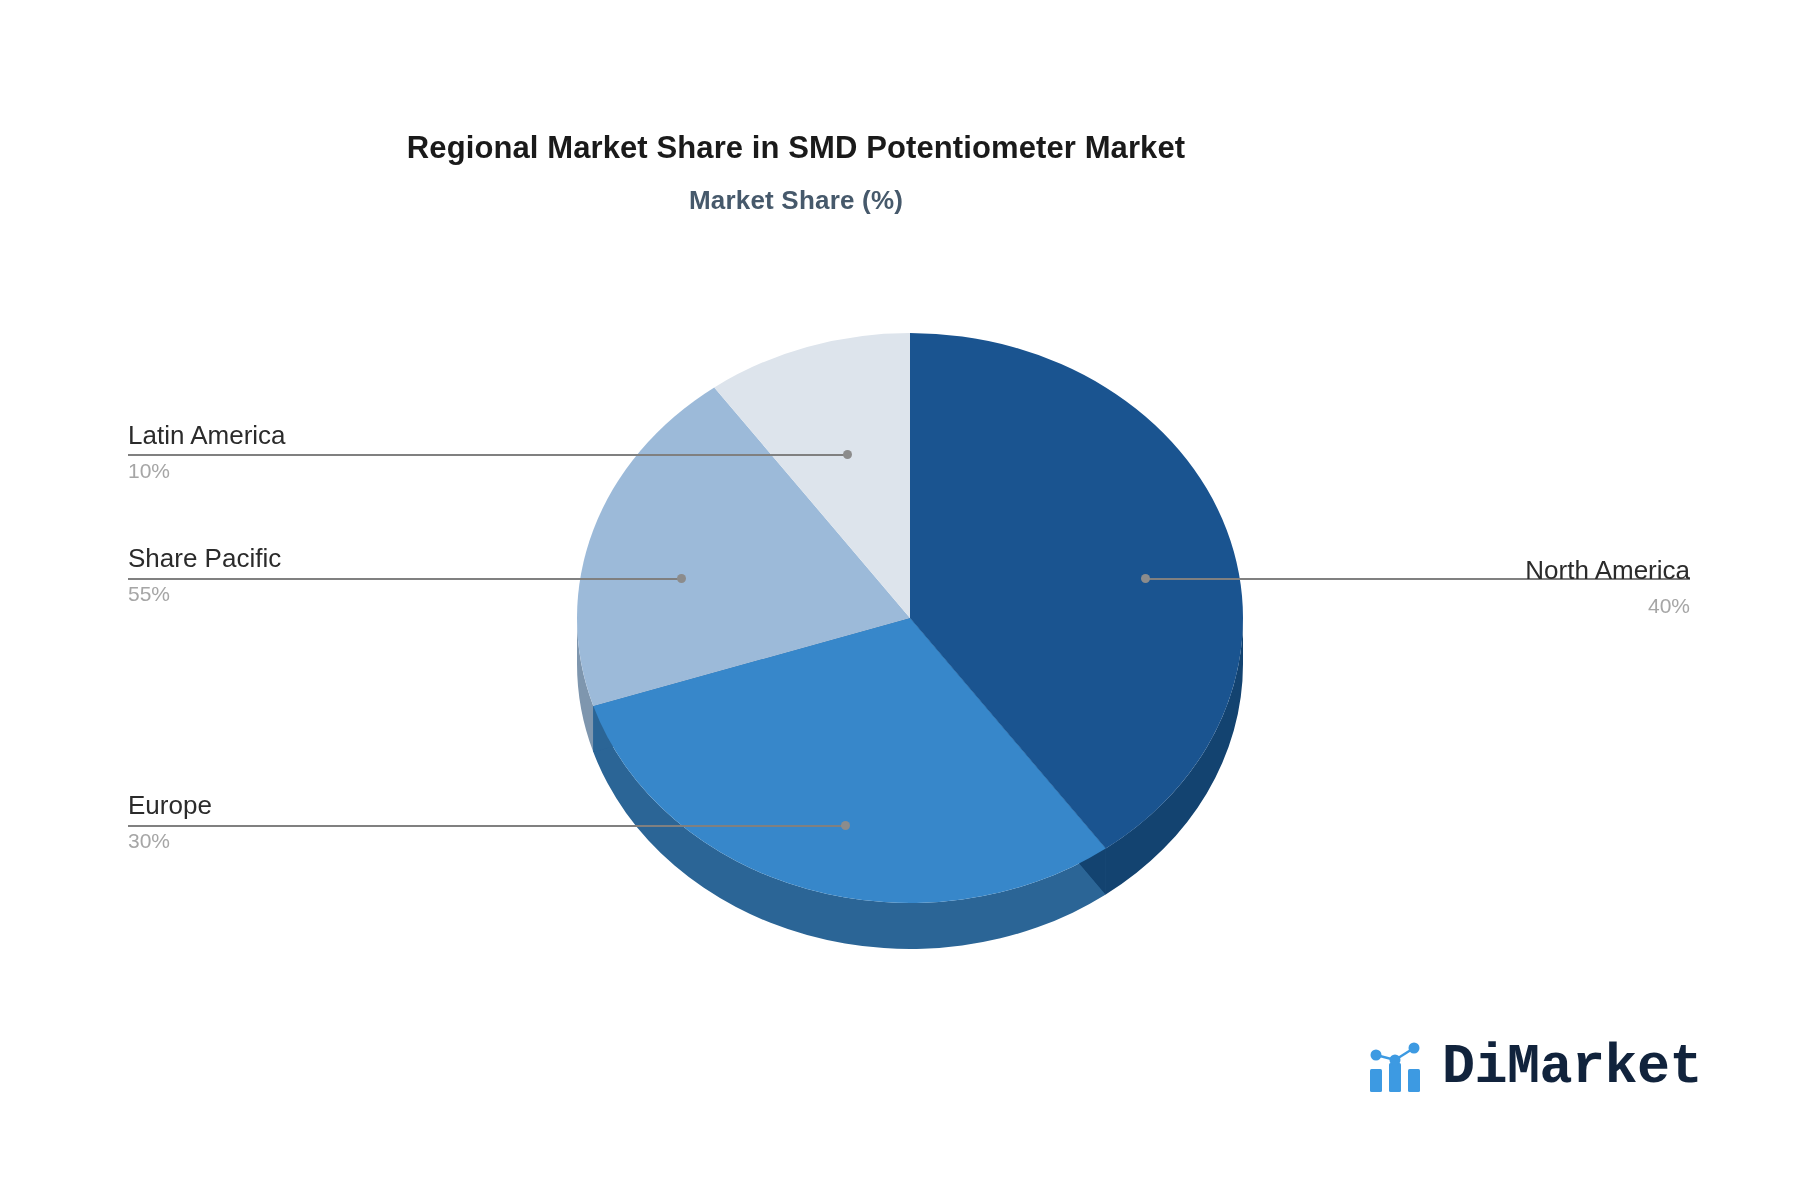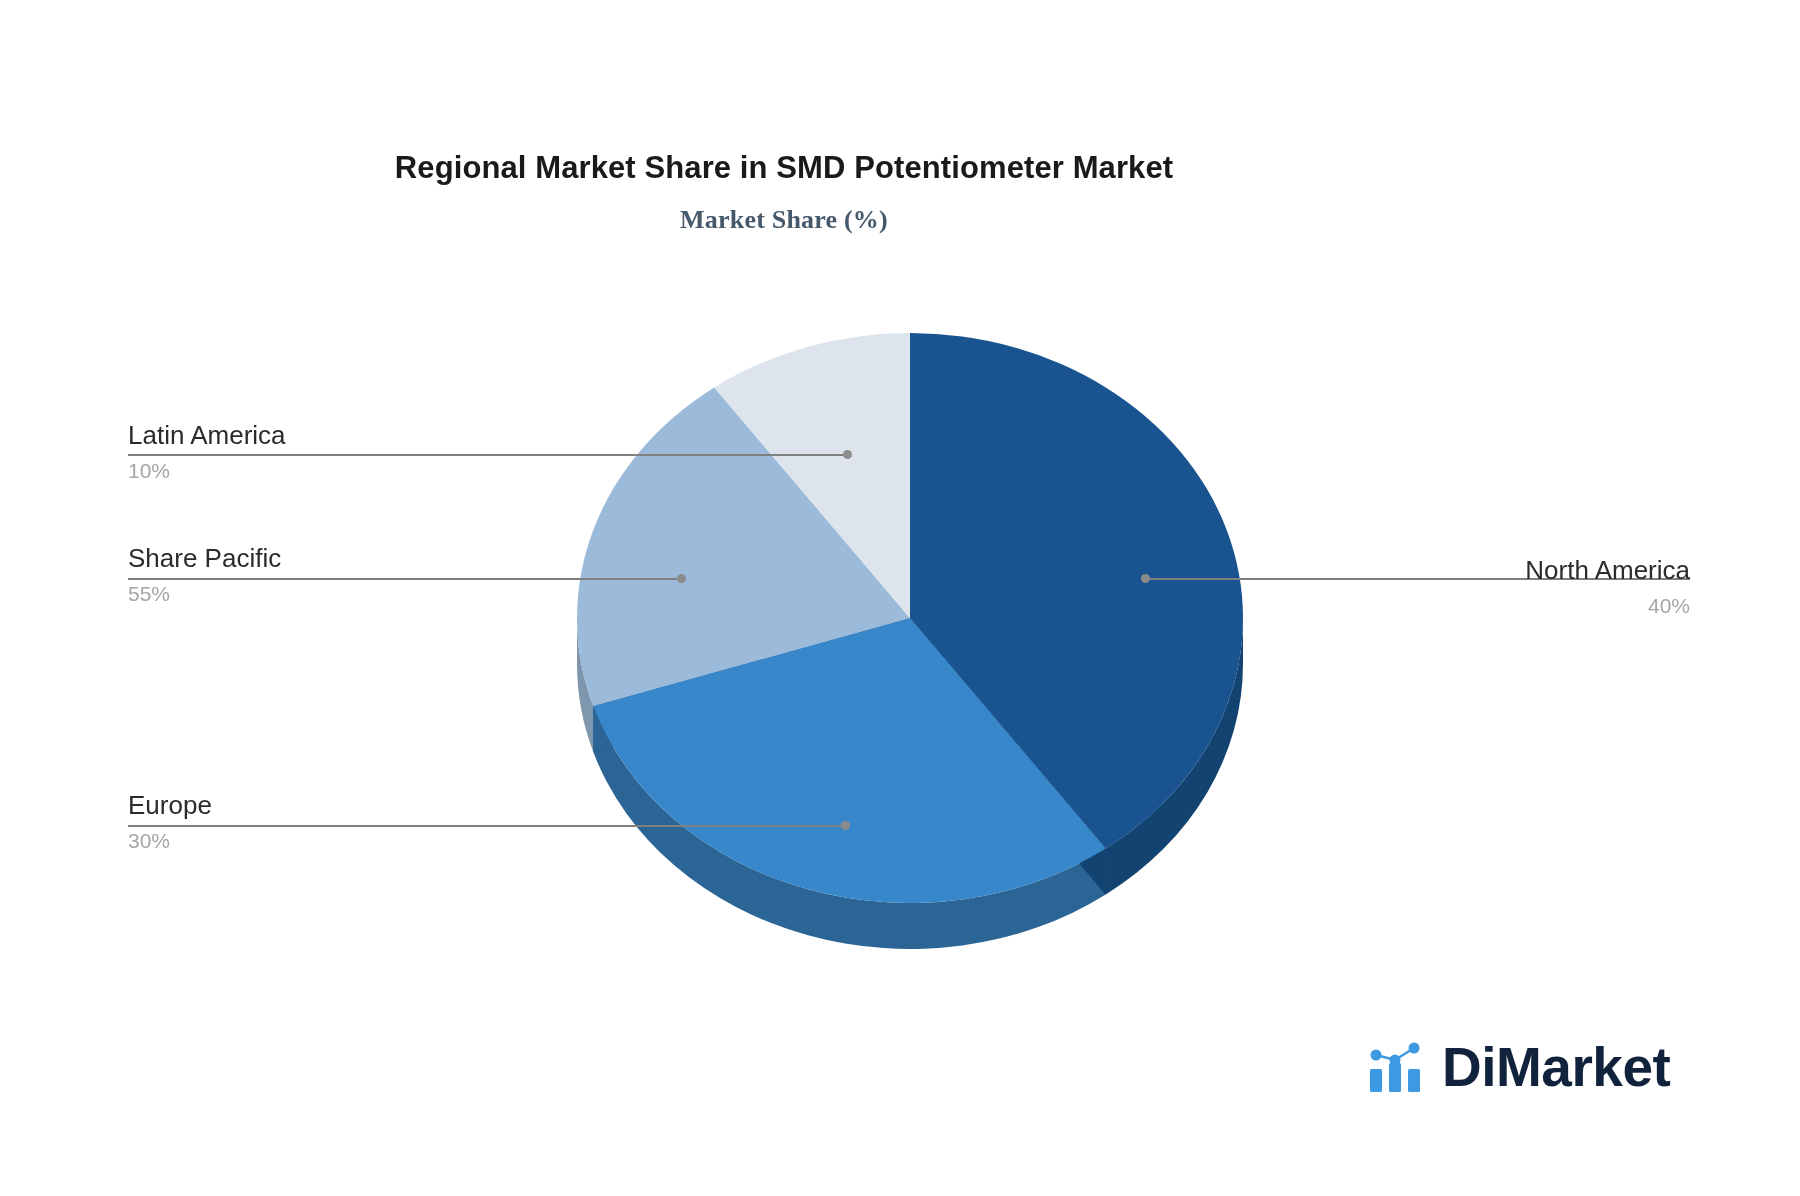--- a/index.html
+++ b/index.html
@@ -19,42 +19,40 @@
     position: absolute;
     left: 0; top: 0;
     width: 1800px;
     height: 1196px;
     background: #ffffff;
   }
 
   
   .title-block {
     position: absolute;
-    left: 0;
+    left: 12px;
     top: 130px;
     width: 1568px;
     text-align: center;
-    margin-top: 20px;
   }
   .chart-title {
     font-size: 31px;
     font-weight: bold;
     color: #1a1a1a;
     letter-spacing: 0.1px;
     line-height: 1.15;
     margin: 0;
   }
   .chart-subtitle {
     font-size: 26px;
     font-weight: bold;
     color: #46596b;
     margin: 0;
     padding-top: 19px;
     letter-spacing: 0.2px;
-    font-family: Liberation Serif, serif;
   }
 
   
   #pie-wrap {
     position: absolute;
     left: 560px;
     top: 330px;
     width: 700px;
     height: 640px;
   }
@@ -106,21 +104,21 @@
     position: absolute;
     left: 1368px;
     top: 1035px;
     height: 64px;
     display: flex;
     align-items: center;
     gap: 12px;
   }
   #logo-mark { display: block; }
   #logo-text {
-    font-family: Liberation Sans, sans-serif;
+    font-family: Liberation Mono, monospace;
     font-size: 55px;
     font-weight: bold;
     color: #11233c;
     line-height: 1;
     letter-spacing: -0.5px;
     white-space: nowrap;
     text-align: center;
   }
 </style>
 </head>

